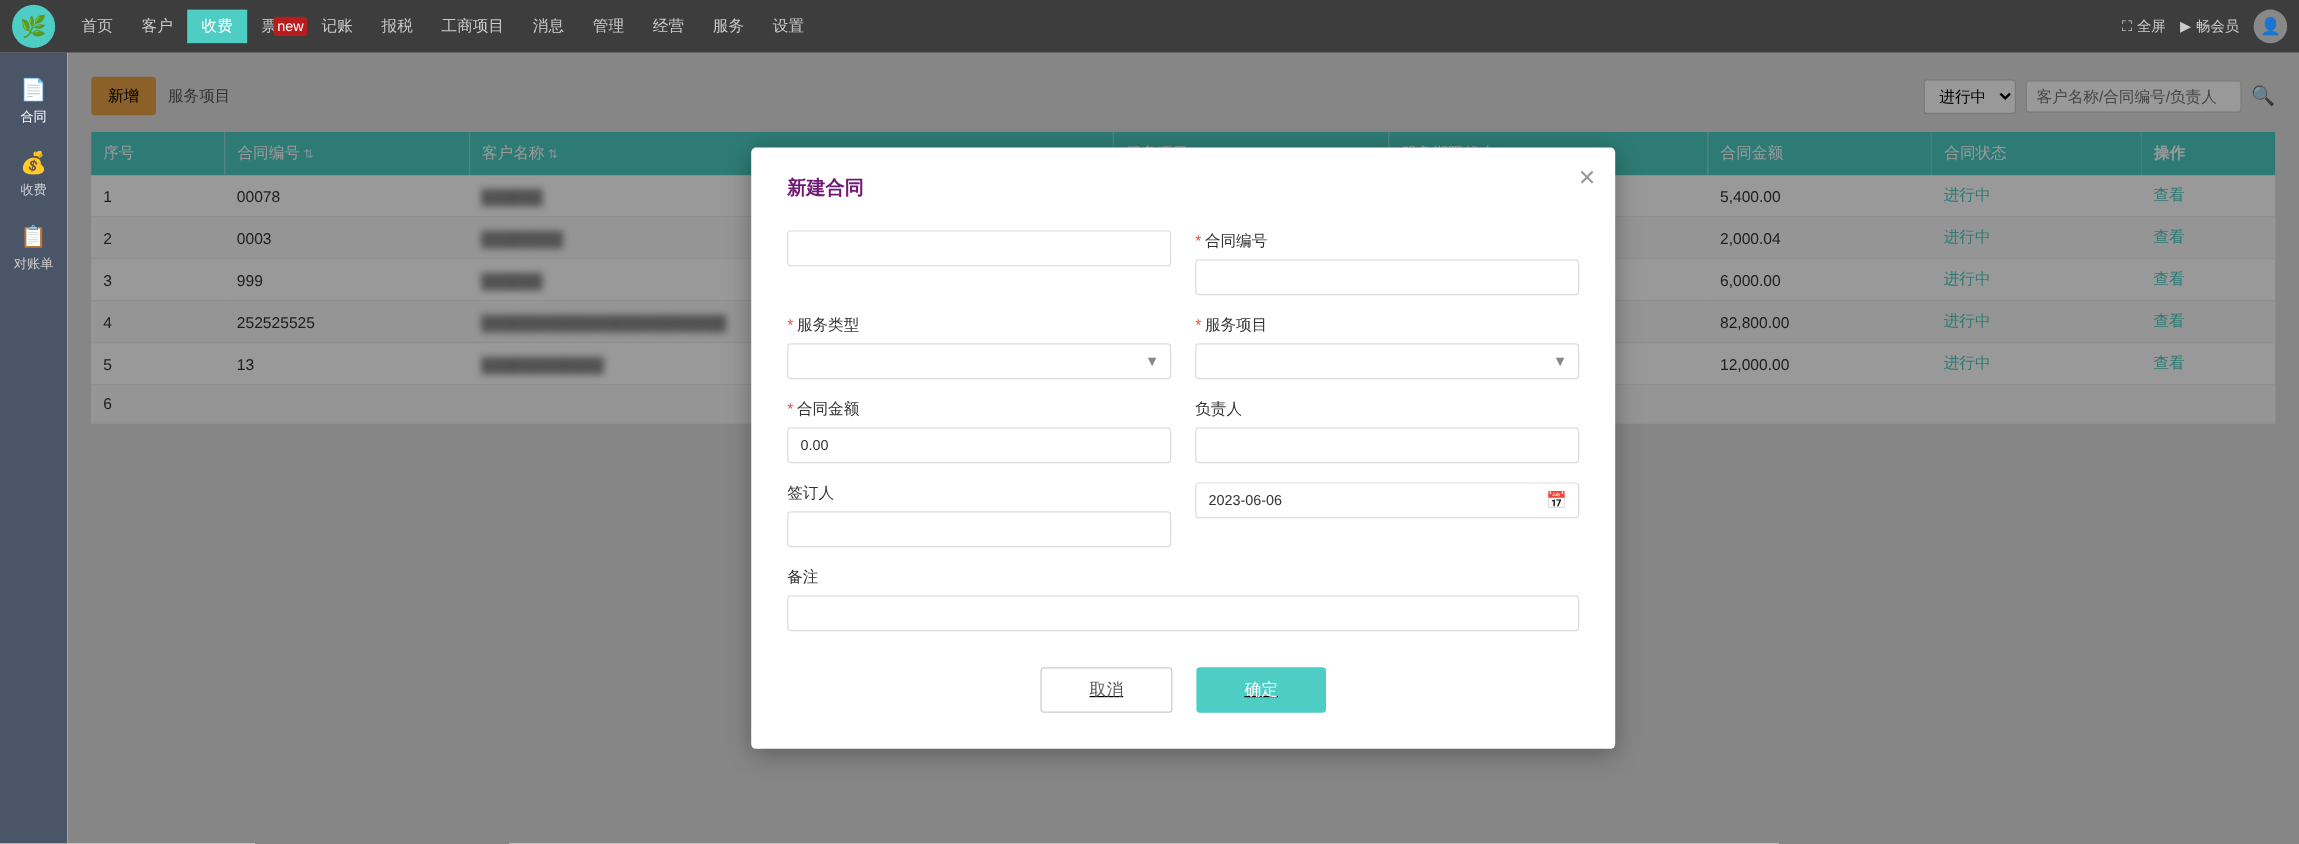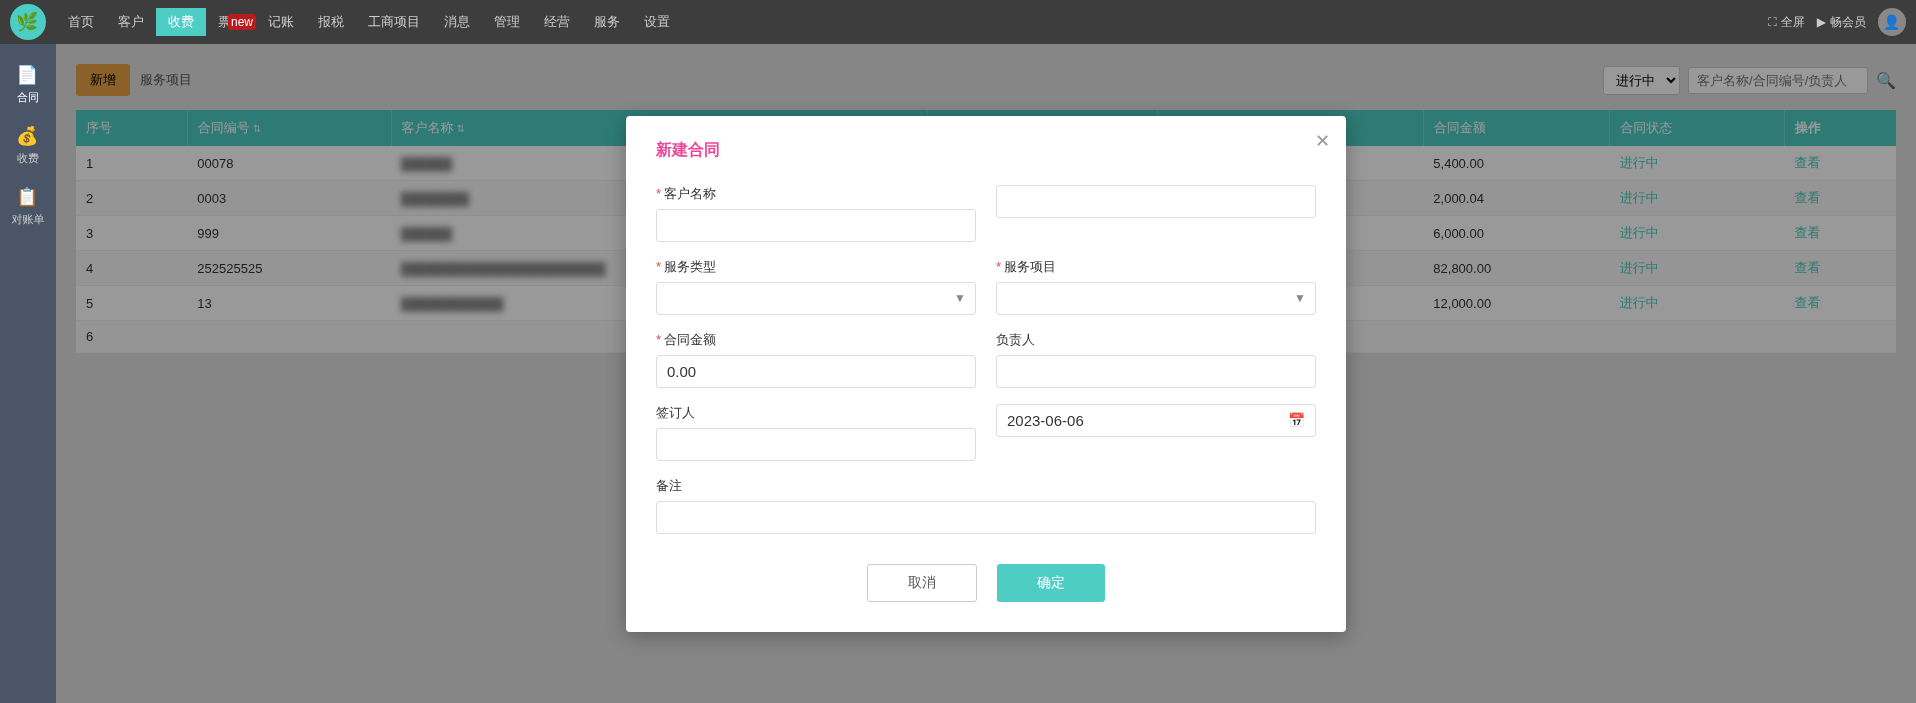--- a/index.html
+++ b/index.html
@@ -155,54 +155,54 @@
       background: white;
       border-radius: 4px;
       width: 720px;
       padding: 24px 30px 30px;
       position: relative;
       box-shadow: 0 4px 20px rgba(0,0,0,0.3);
     }
     .modal-title {
       font-size: 16px;
       font-weight: bold;
-      color: #ec4899;
+      color: #701a75;
       margin-bottom: 24px;
     }
     .modal-close {
       position: absolute; top: 14px; right: 16px;
       background: none; border: none; font-size: 18px; cursor: pointer; color: #999;
     }
     .form-grid { display: grid; grid-template-columns: 1fr 1fr; gap: 16px 20px; }
     .form-field { display: flex; flex-direction: column; gap: 6px; }
     .form-label { font-size: 13px; color: #333; }
     .form-label .required { color: #e74c3c; margin-right: 3px; }
     .form-input {
       border: 1px solid #ddd;
       border-radius: 3px;
       padding: 7px 10px;
-      font-size: 15px;
+      font-size: 12px;
       color: #333;
       outline: none;
       width: 100%;
     }
     .form-select-wrapper { position: relative; }
     .form-select-wrapper .dropdown-arrow {
       position: absolute; right: 10px; top: 50%; transform: translateY(-50%);
       font-size: 12px; color: #888; pointer-events: none;
     }
     .form-input.has-arrow { padding-right: 28px; }
     .calendar-icon {
       position: absolute; right: 10px; top: 50%; transform: translateY(-50%);
       font-size: 14px; color: #888; pointer-events: none;
     }
     .date-field-wrapper { position: relative; }
 
     .modal-footer {
-      display: flex; justify-content: center; gap: 20px; margin-top: 30px;
+      display: flex; justify-content: center; gap: 20px; margin-top: 30px; text-decoration: underline;
     }
     .btn-cancel {
       background: white;
       border: 1px solid #ccc;
       color: #555;
       padding: 9px 40px;
       border-radius: 3px;
       cursor: pointer;
       font-size: 14px;
     }
@@ -381,26 +381,26 @@
     </table>
 
     <div class="overlay">
       <div class="modal">
         <div class="modal-title">新建合同</div>
         <button class="modal-close">✕</button>
 
         <div class="form-grid">
 
           <div class="form-field">
-            <label class="form-label">
-              <span class="required">*</span><span>客户名称</span>
-            </label>
             <input class="form-input" type="text" style="">
           </div>
           <div class="form-field">
+            <label class="form-label">
+              <span class="required">*</span><span>合同编号</span>
+            </label>
             <input class="form-input" type="text" style="">
           </div>
 
           <div class="form-field">
             <label class="form-label">
               <span class="required">*</span><span>服务类型</span>
             </label>
             <div class="form-select-wrapper">
               <input class="form-input has-arrow" type="text" style="">
               <span class="dropdown-arrow">▼</span>

